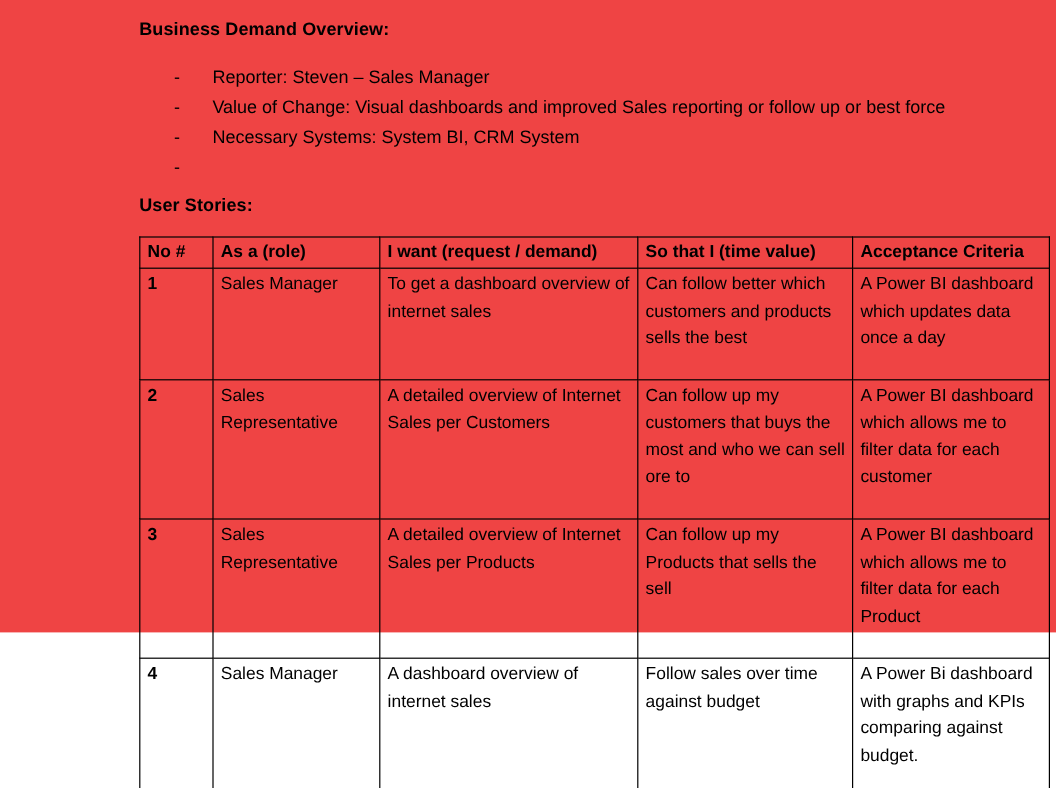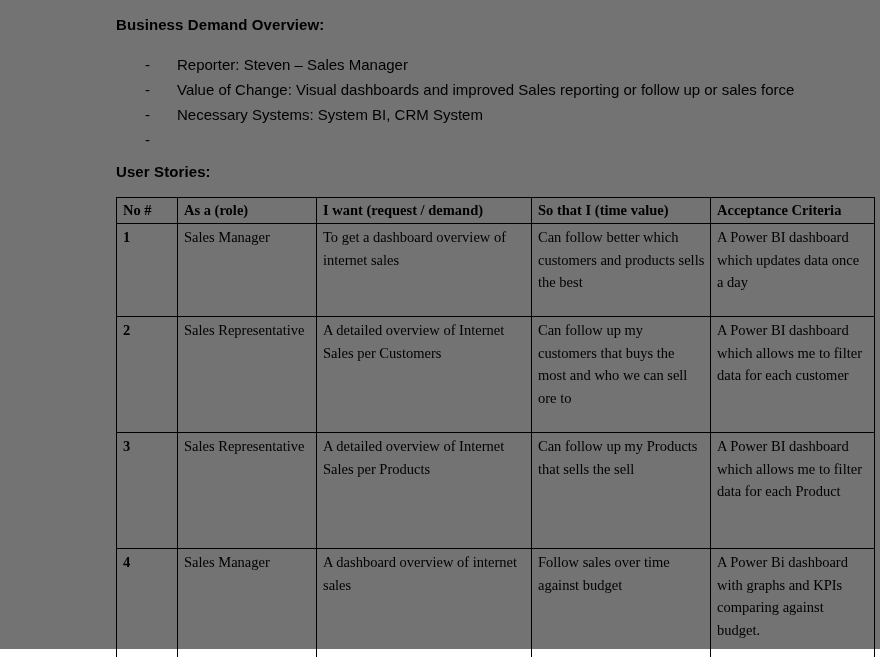--- a/index.html
+++ b/index.html
@@ -12,22 +12,22 @@
     width: 880px;
     height: 657px;
     overflow: hidden;
     font-family: "Liberation Sans", sans-serif;
     color: #000000;
     -webkit-font-smoothing: none;
   }
   .page {
     position: relative;
     width: 880px;
-    height: 649px;
-    background: #737373;
+    height: 527px;
+    background: #ef4444;
   }
 
   
   .heading {
     position: absolute;
     left: 116px;
     font-size: 15px;
     font-weight: bold;
     letter-spacing: 0.1px;
     white-space: nowrap;
@@ -75,21 +75,20 @@
     table-layout: fixed;
   }
   .stories-table th,
   .stories-table td {
     border: 1.4px solid #000000;
     vertical-align: top;
     padding: 2px 5px 3px 6px;
     font-size: 14.5px;
     line-height: 22.4px;
     text-align: left;
-    font-family: Liberation Serif, serif;
   }
   .stories-table th {
     font-weight: bold;
     height: 21px;
     white-space: nowrap;
     padding-top: 1px;
     padding-bottom: 2px;
   }
   .stories-table td.col-no {
     font-weight: bold;
@@ -113,21 +112,21 @@
 
   <div class="heading" id="heading-business">Business Demand Overview:</div>
 
   <ul class="bullet-list">
     <li class="bullet-item">
       <span class="bullet-dash">-</span>
       <span class="bullet-text">Reporter: Steven – Sales Manager</span>
     </li>
     <li class="bullet-item">
       <span class="bullet-dash">-</span>
-      <span class="bullet-text">Value of Change: Visual dashboards and improved Sales reporting or follow up or sales force</span>
+      <span class="bullet-text">Value of Change: Visual dashboards and improved Sales reporting or follow up or best force</span>
     </li>
     <li class="bullet-item">
       <span class="bullet-dash">-</span>
       <span class="bullet-text">Necessary Systems: System BI, CRM System</span>
     </li>
     <li class="bullet-item">
       <span class="bullet-dash">-</span>
     </li>
   </ul>
 

